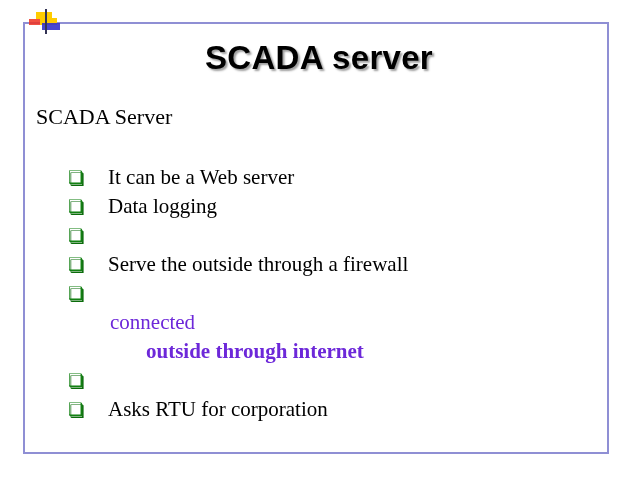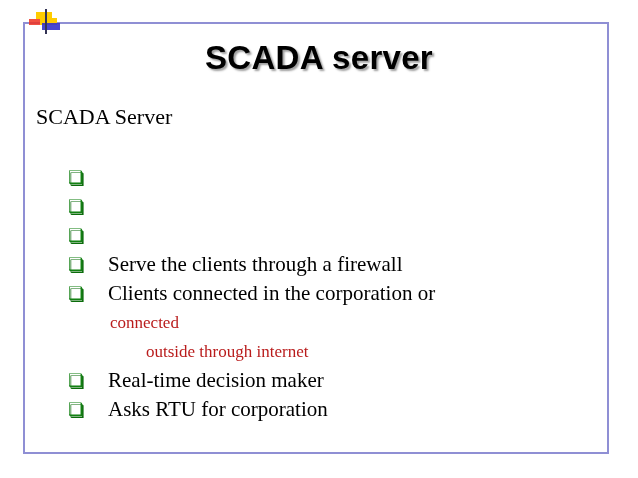--- a/index.html
+++ b/index.html
@@ -100,27 +100,27 @@
     line-height: 29px;
     text-shadow: 1.5px 1.5px 0 #0a6b0a;
   }
 
   .bullet-text {
     flex: 1 1 auto;
   }
 
   
   .cont-row {
-    font-size: 17px;
+    font-size: 21px;
     line-height: 29px;
-    color: #b91c1c;
+    color: #6d28d9;
     white-space: nowrap;
   }
   .cont-indent-1 { padding-left: 74px; }
-  .cont-indent-2 { padding-left: 110px; }
+  .cont-indent-2 { padding-left: 110px; font-weight: bold; }
 </style>
 </head>
 <body>
 
 <div id="slide">
 
   <div id="slide-frame"></div>
 
   <div id="corner-logo">
     <svg width="40" height="30" viewBox="0 0 40 30">
@@ -134,40 +134,40 @@
 
   <div id="title">SCADA server</div>
 
   <div id="body-area">
 
     <div id="subhead">SCADA Server</div>
 
     <ul class="bullet-list" id="bullet-list">
         <li class="bullet-row">
           <span class="bullet-mark">❑</span>
+          <span class="bullet-text">It can be a Web server</span>
+        </li>
+        <li class="bullet-row">
+          <span class="bullet-mark">❑</span>
+          <span class="bullet-text">Data logging</span>
         </li>
         <li class="bullet-row">
           <span class="bullet-mark">❑</span>
         </li>
         <li class="bullet-row">
           <span class="bullet-mark">❑</span>
+          <span class="bullet-text">Serve the outside through a firewall</span>
         </li>
         <li class="bullet-row">
           <span class="bullet-mark">❑</span>
-          <span class="bullet-text">Serve the clients through a firewall</span>
-        </li>
-        <li class="bullet-row">
-          <span class="bullet-mark">❑</span>
-          <span class="bullet-text">Clients connected in the corporation or</span>
         </li>
         <li class="cont-row cont-indent-1">connected</li>
         <li class="cont-row cont-indent-2">outside through internet</li>
         <li class="bullet-row">
           <span class="bullet-mark">❑</span>
-          <span class="bullet-text">Real-time decision maker</span>
         </li>
         <li class="bullet-row">
           <span class="bullet-mark">❑</span>
           <span class="bullet-text">Asks RTU for corporation</span>
         </li>
       </ul>
 
   </div>
 </div>
 

